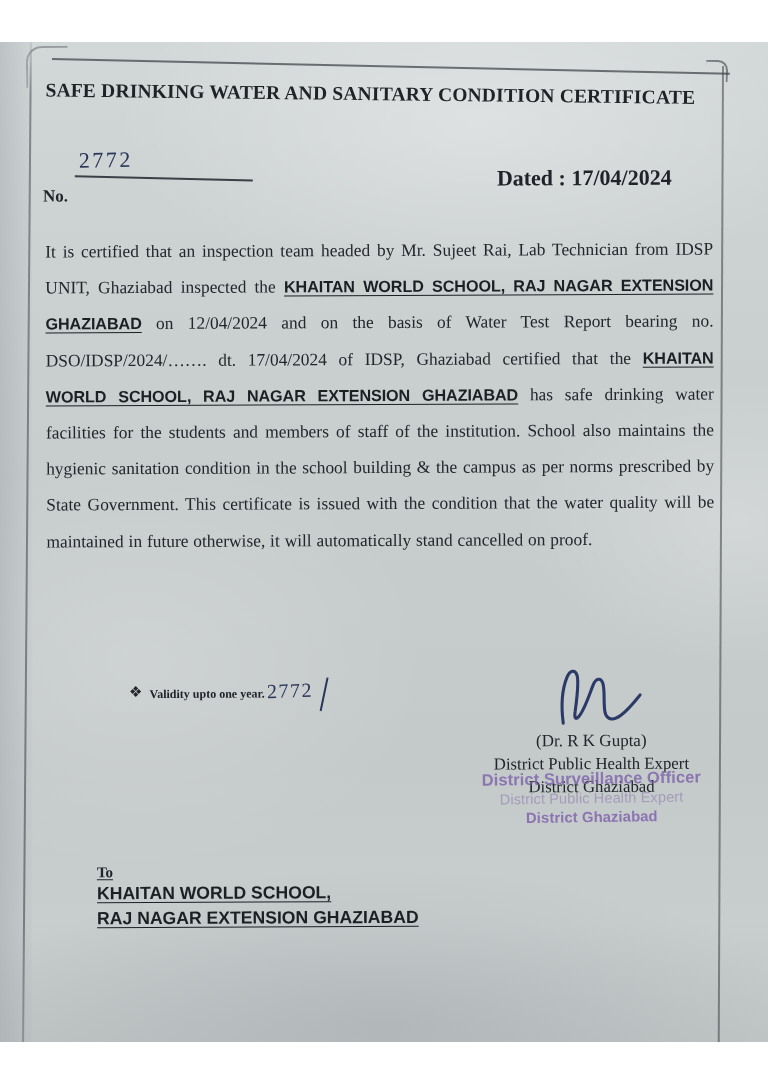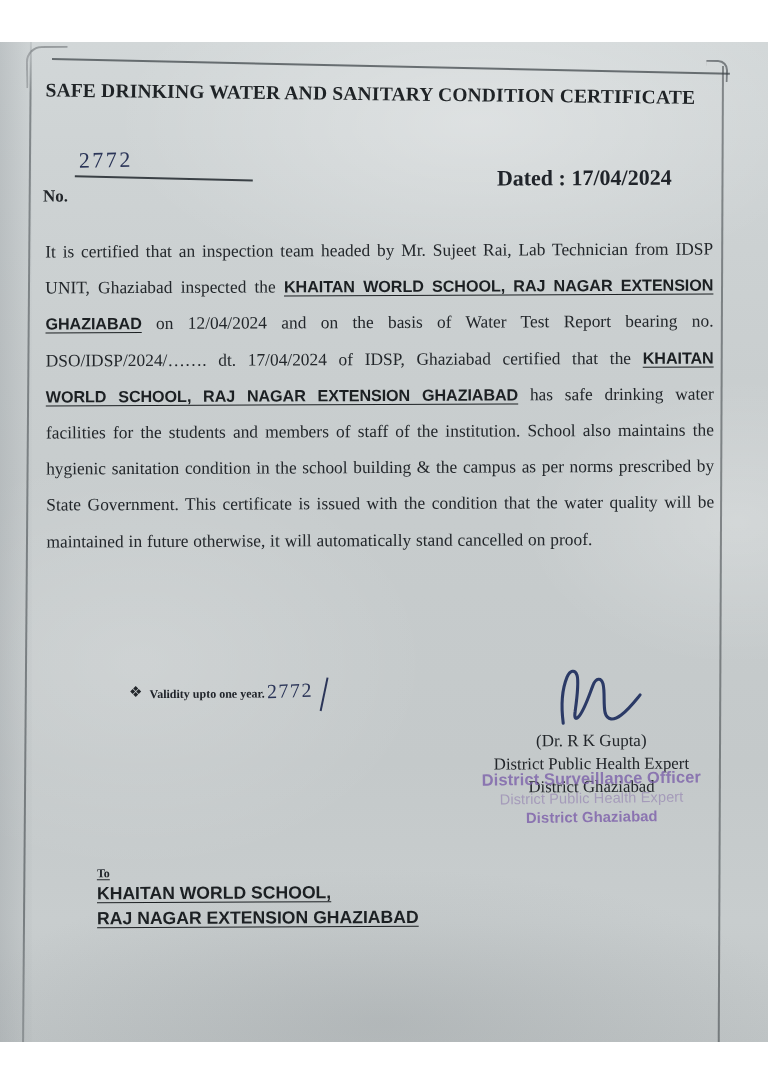--- a/index.html
+++ b/index.html
@@ -313,21 +313,21 @@
   
   #addressee-block {
     position: absolute;
     left: 95px;
     top: 820px;
     width: 420px;
   }
   #to-label {
     font-family: "Liberation Serif", serif;
     font-weight: bold;
-    font-size: 12px;
+    font-size: 15px;
     color: #20242a;
     text-decoration: underline;
     text-underline-offset: 2px;
     display: inline-block;
   }
   .addressee-line {
     font-family: "Liberation Sans", sans-serif;
     font-weight: bold;
     font-size: 17.6px;
     line-height: 25px;

